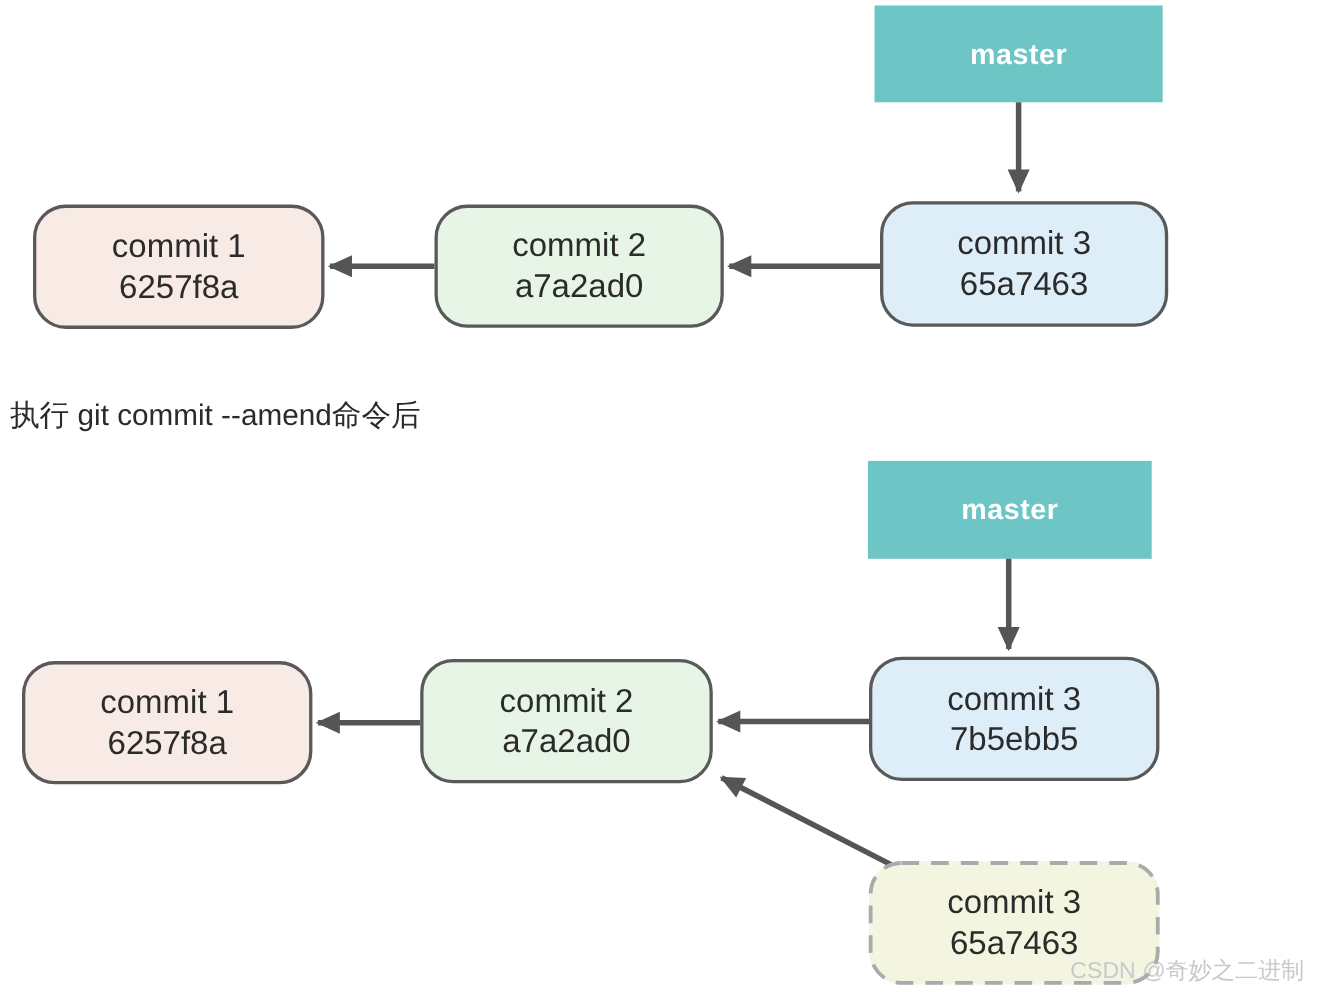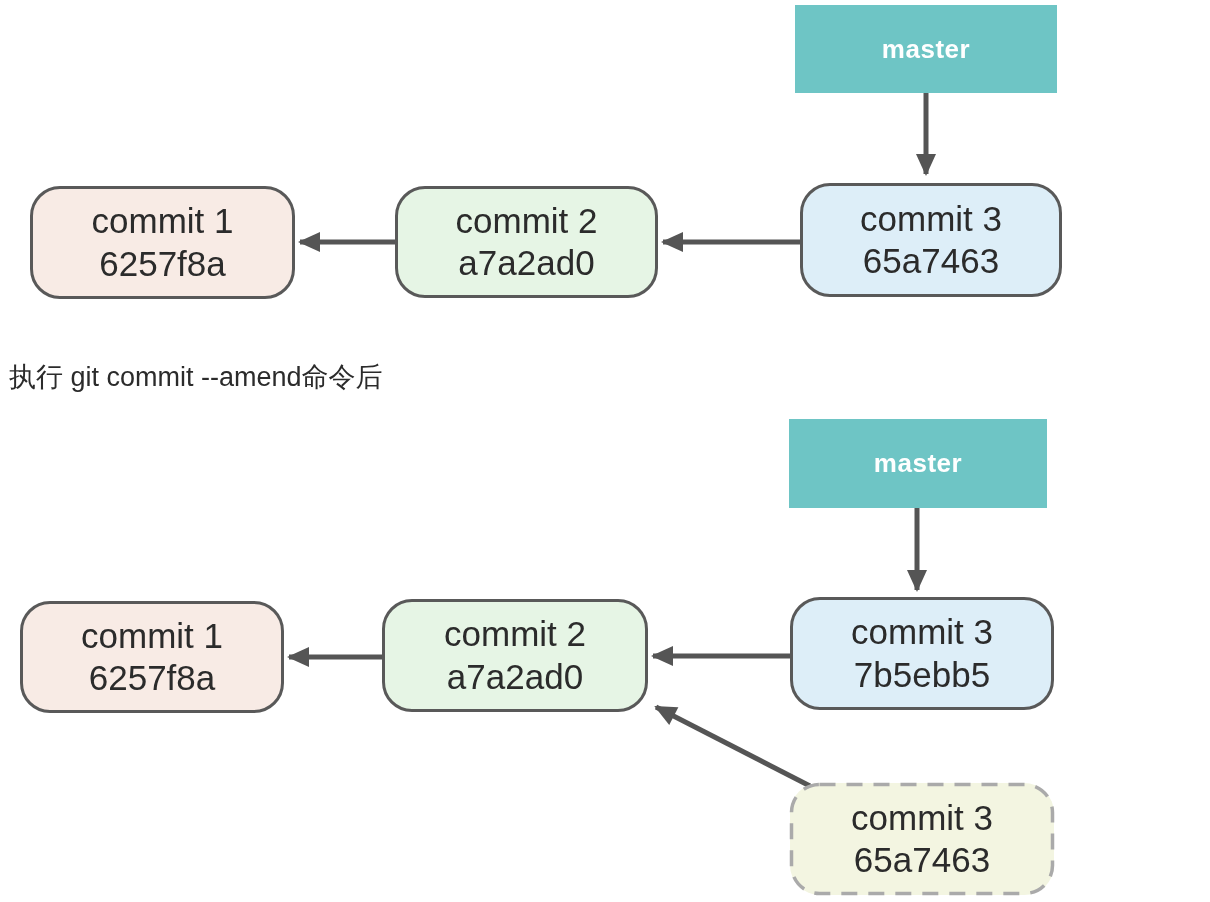--- a/index.html
+++ b/index.html
@@ -26,21 +26,21 @@
 
   .commit {
     position: absolute;
     border: 3.5px solid #595959;
     border-radius: 30px;
     box-sizing: border-box;
     display: flex; flex-direction: column;
     align-items: center; justify-content: center;
     gap: 4px;
     color: #2b2b2b;
-    font-size: 35px;
+    font-size: 30px;
   }
   .commit .line { line-height: 1.1; }
 
   .c1a { left: 30px;  top: 186px; width: 265px; height: 113px; background: #f8ebe5; }
   .c2a { left: 395px; top: 186px; width: 263px; height: 112px; background: #e6f5e5; }
   .c3a { left: 800px; top: 183px; width: 262px; height: 114px; background: #ddeef8; }
 
   .c1b { left: 20px;  top: 601px; width: 264px; height: 112px; background: #f8ebe5; }
   .c2b { left: 382px; top: 599px; width: 266px; height: 113px; background: #e6f5e5; }
   .c3b { left: 790px; top: 597px; width: 264px; height: 113px; background: #ddeef8; }
@@ -116,20 +116,21 @@
     <span class="line">commit 3</span>
     <span class="line">7b5ebb5</span>
   </div>
 
 
   <div class="commit hiddenbox">
     <span class="line">commit 3</span>
     <span class="line">65a7463</span>
   </div>
 
+  <div class="watermark">CSDN @奇妙之二进制</div>
 
   <svg class="arrows" viewBox="0 0 1210 902">
     <defs>
       <marker id="ah" viewBox="0 0 24 24" markerWidth="24" markerHeight="24" refX="21" refY="12" orient="auto" markerUnits="userSpaceOnUse">
         <path d="M1,2 L23,12 L1,22 Z" fill="#555555"></path>
       </marker>
     </defs>
 
     <line x1="926" y1="93" x2="926" y2="174" stroke="#555555" stroke-width="5" marker-end="url(#ah)"></line>
 

